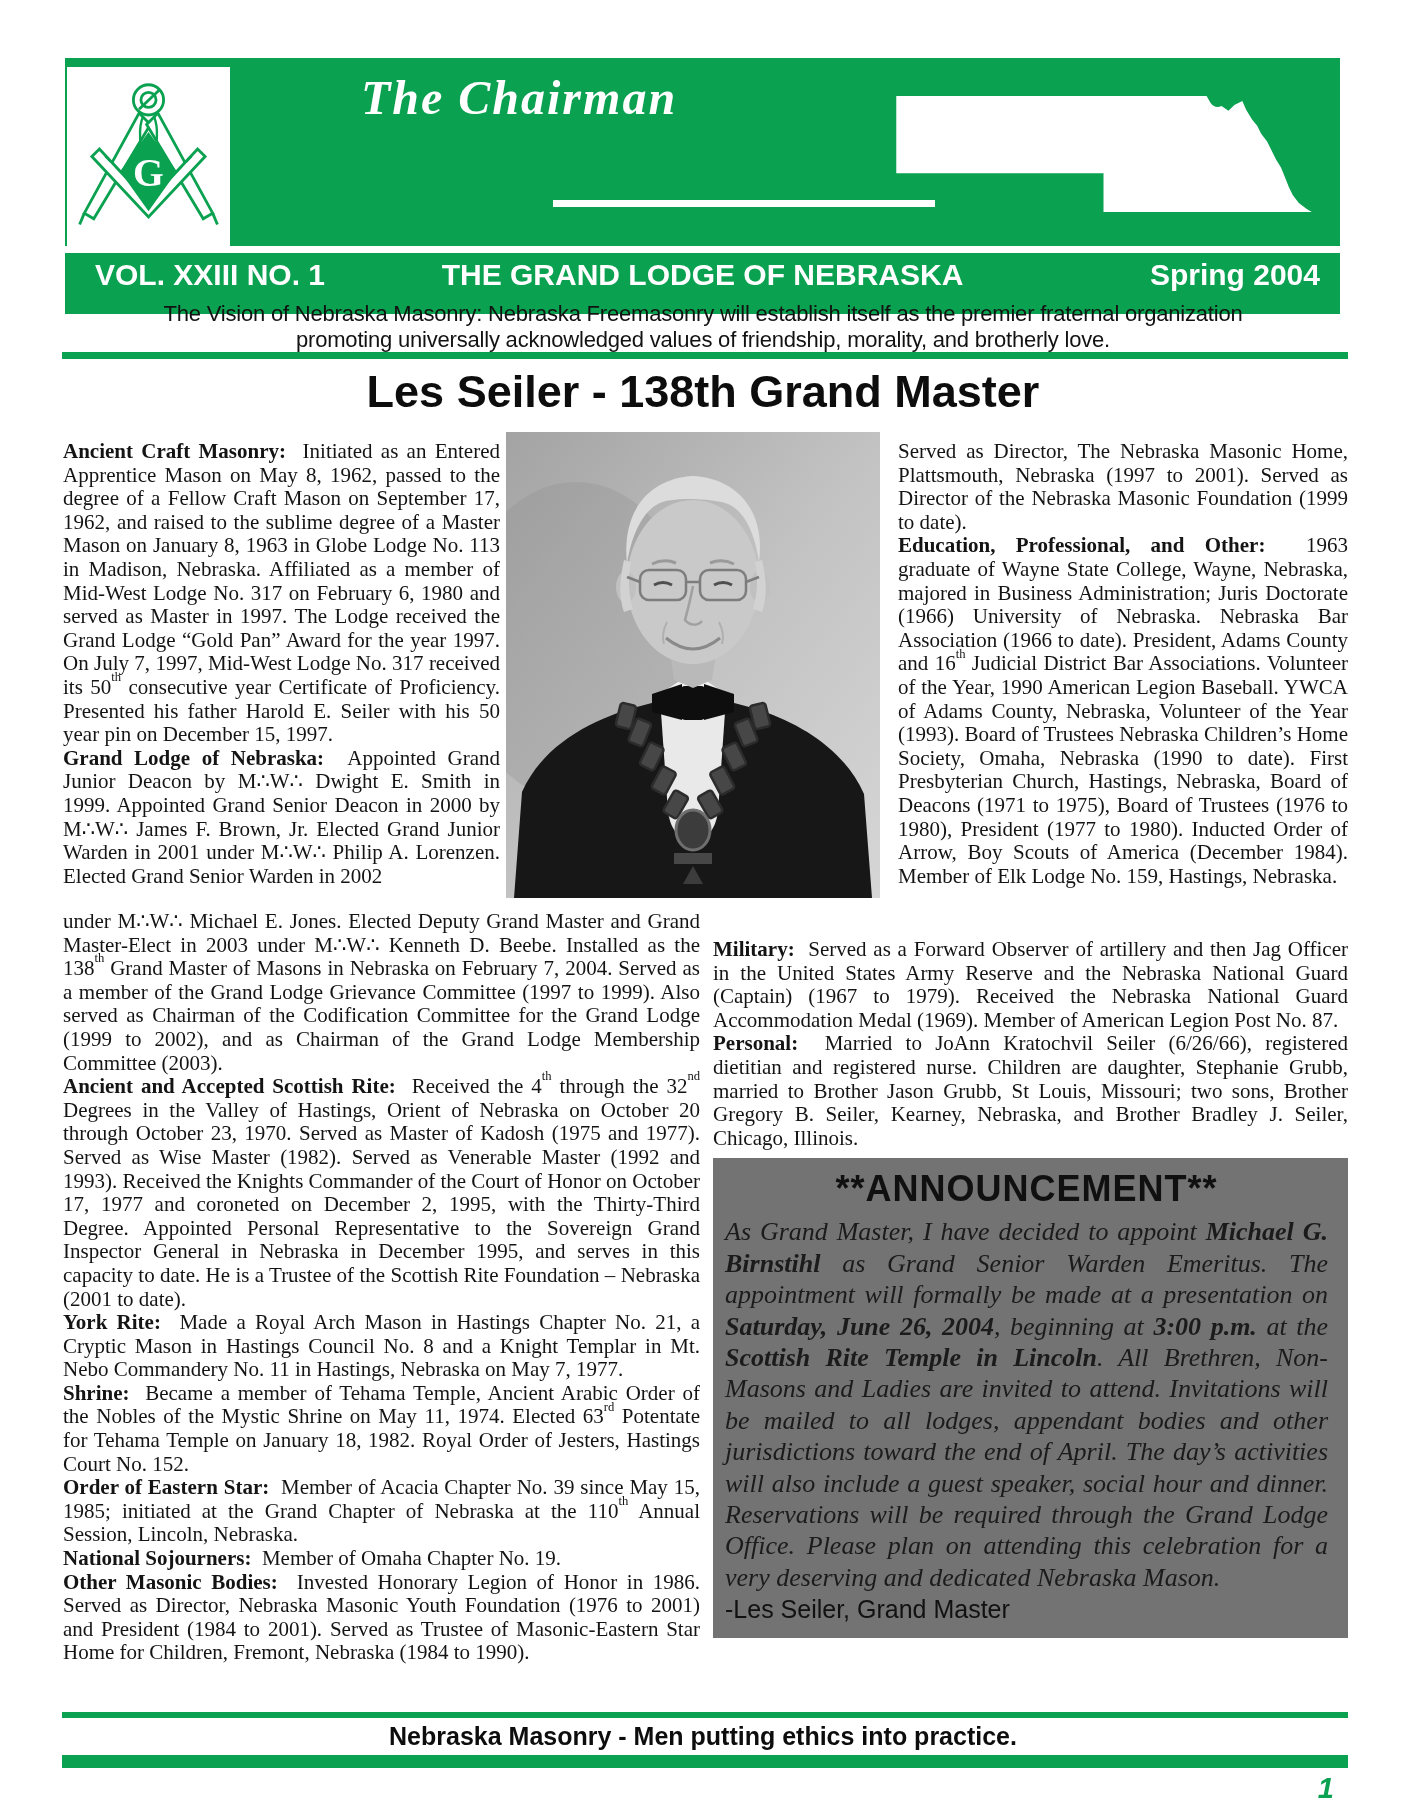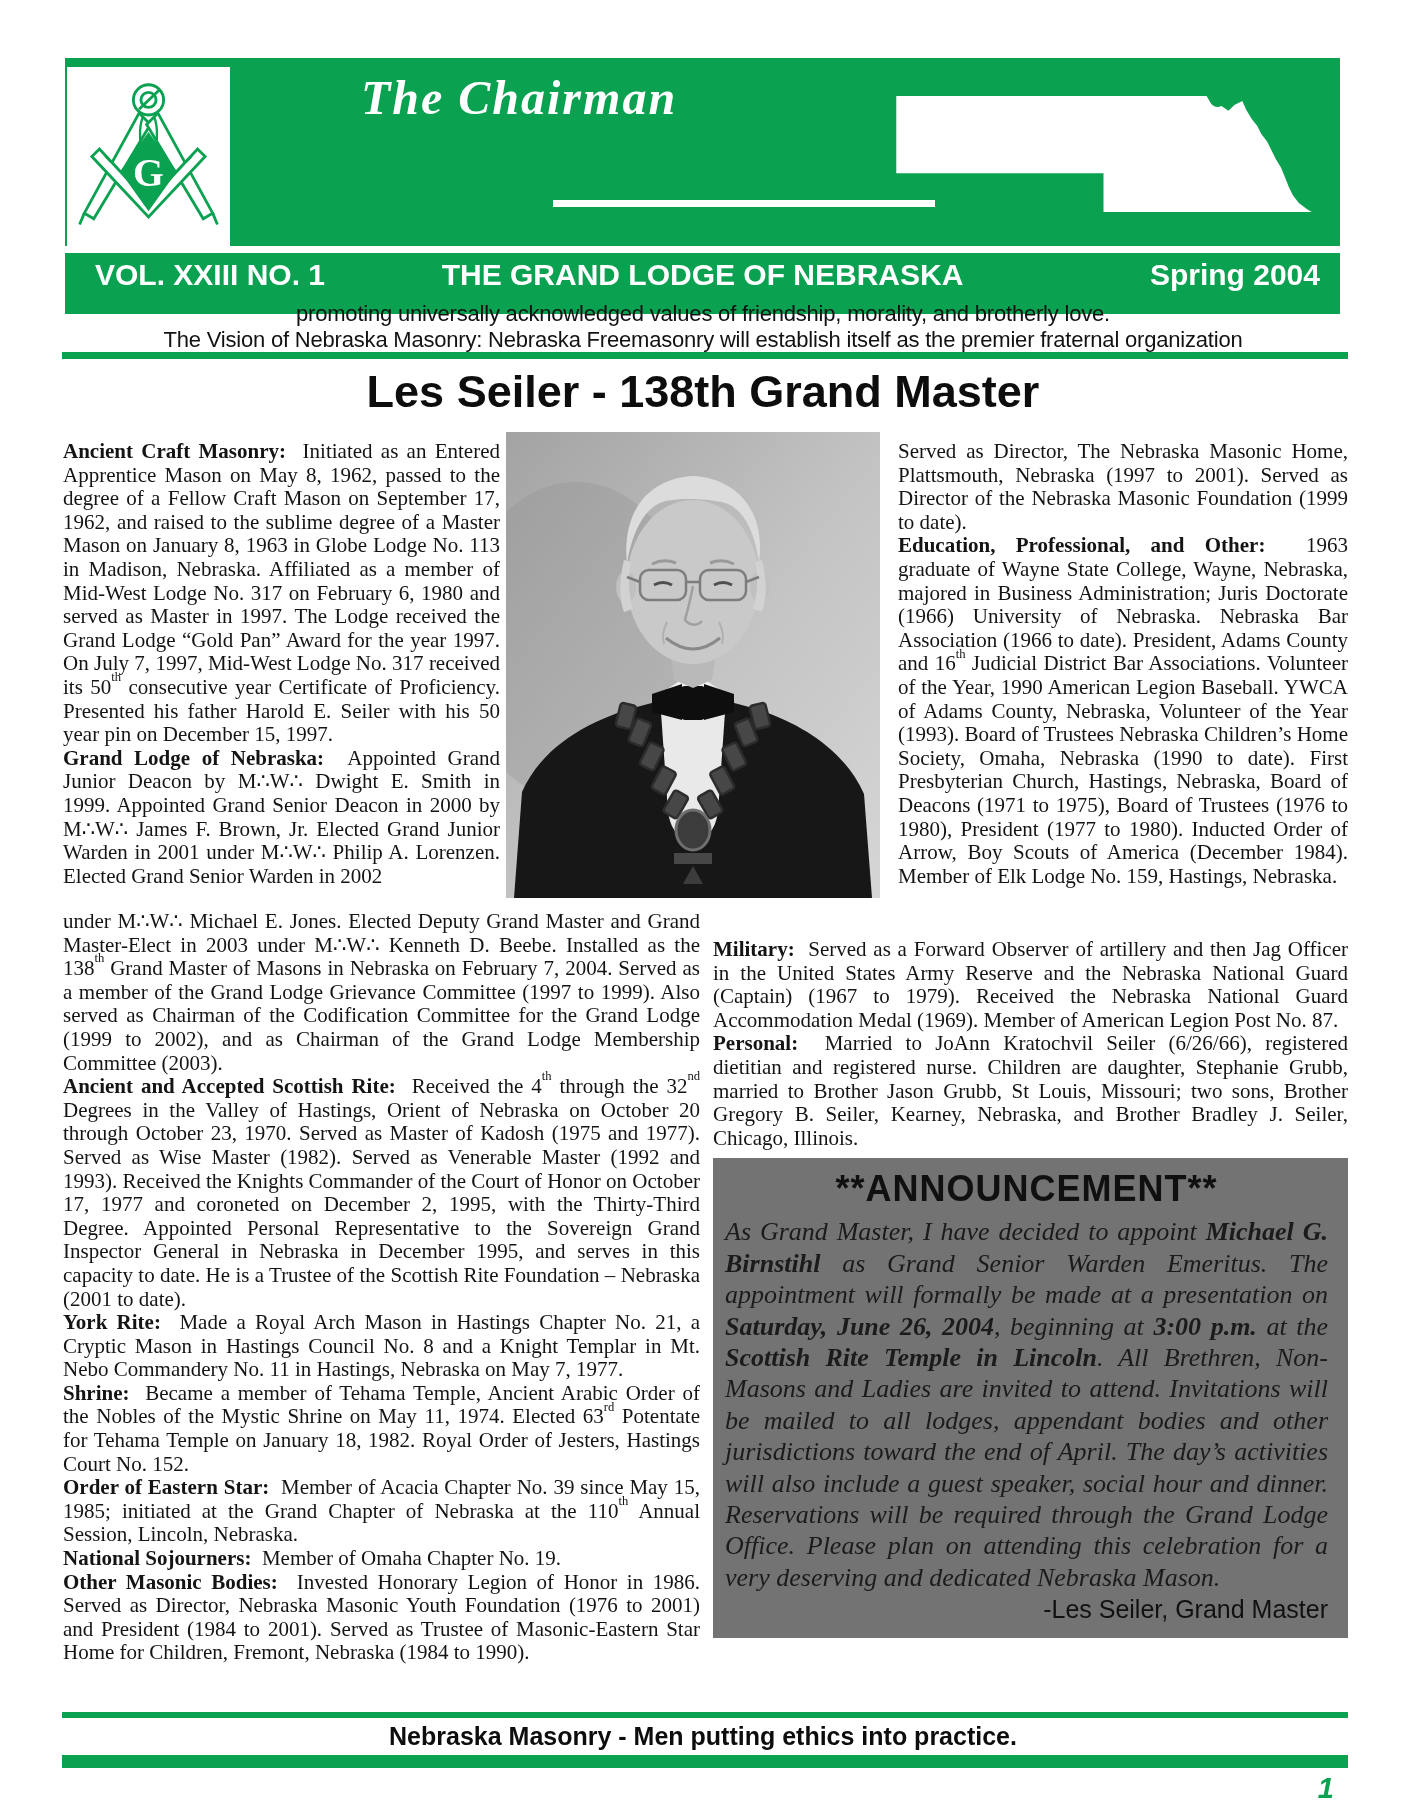--- a/index.html
+++ b/index.html
@@ -41,21 +41,21 @@
   .col-right-bottom .para-block{display:block;margin-top:28px;}
   .para{margin:0;text-align:justify;font-size:21px;line-height:23.6px;}
   .para .lead{font-weight:bold;}
   .para sup{font-size:0.6em;position:relative;top:-0.38em;line-height:0;}
   
   .announcement{margin-top:8px;background:#737373;padding:10px 20px 14px 12px;}
   .ann-title{text-align:center;font-family:"Liberation Sans",sans-serif;font-weight:bold;
              font-size:36px;letter-spacing:1px;color:#101010;margin-bottom:6px;}
   .ann-body{font-style:italic;font-size:26px;line-height:31.4px;text-align:justify;color:#1b1b1b;}
   .ann-body b{font-weight:bold;}
-  .ann-signature{text-align:right;font-family:"Liberation Sans",sans-serif;font-style:normal;
+  .ann-signature{font-family:"Liberation Sans",sans-serif;font-style:normal;
                  font-size:25px;color:#111;margin-top:2px;}
   
   .rule-footer{top:1712px;height:6px;}
   .footer-motto{position:absolute;left:0;top:1722px;width:100%;text-align:center;
                 font-family:"Liberation Sans",sans-serif;font-weight:bold;font-size:25px;color:#0d0d0d;}
   .footer-bar{top:1755px;height:13px;}
   .page-number{position:absolute;right:72px;top:1772px;font-family:"Liberation Sans",sans-serif;
                font-weight:bold;font-style:italic;font-size:29px;color:#0AA150;}
 </style>
 </head>
@@ -99,22 +99,22 @@
     </svg>
   </div>
 
   <div class="issue-bar">
     <span class="vol">VOL. XXIII NO. 1</span>
     <span class="org">THE GRAND LODGE OF NEBRASKA</span>
     <span class="season">Spring 2004</span>
   </div>
 
   <div class="vision">
+    <div>The Vision of Nebraska Masonry: Nebraska Freemasonry will establish itself as the premier fraternal organization</div>
     <div>promoting universally acknowledged values of friendship, morality, and brotherly love.</div>
-    <div>The Vision of Nebraska Masonry: Nebraska Freemasonry will establish itself as the premier fraternal organization</div>
   </div>
   <div class="rule rule-vision"></div>
 
   <h1 class="headline">Les Seiler - 138th Grand Master</h1>
 
   <div class="article">
     <div class="row1">
       <div class="col-left-top">
           <p class="para"><b class="lead">Ancient Craft Masonry:&nbsp; </b><span>Initiated as an Entered Apprentice Mason on May 8, 1962, passed to the degree of a Fellow Craft Mason on September 17, 1962, and raised to the sublime degree of a Master Mason on January 8, 1963 in Globe Lodge No. 113 in Madison, Nebraska. Affiliated as a member of Mid-West Lodge No. 317 on February 6, 1980 and served as Master in 1997. The Lodge received the Grand Lodge “Gold Pan” Award for the year 1997. On July 7, 1997, Mid-West Lodge No. 317 received its 50</span><sup>th</sup><span> consecutive year Certificate of Proficiency. Presented his father Harold E. Seiler with his 50 year pin on December 15, 1997.</span></p>
           <p class="para"><b class="lead">Grand Lodge of Nebraska:&nbsp; </b><span>Appointed Grand Junior Deacon by M∴W∴ Dwight E. Smith in 1999. Appointed Grand Senior Deacon in 2000 by M∴W∴ James F. Brown, Jr. Elected Grand Junior Warden in 2001 under M∴W∴ Philip A. Lorenzen. Elected Grand Senior Warden in 2002</span></p>

